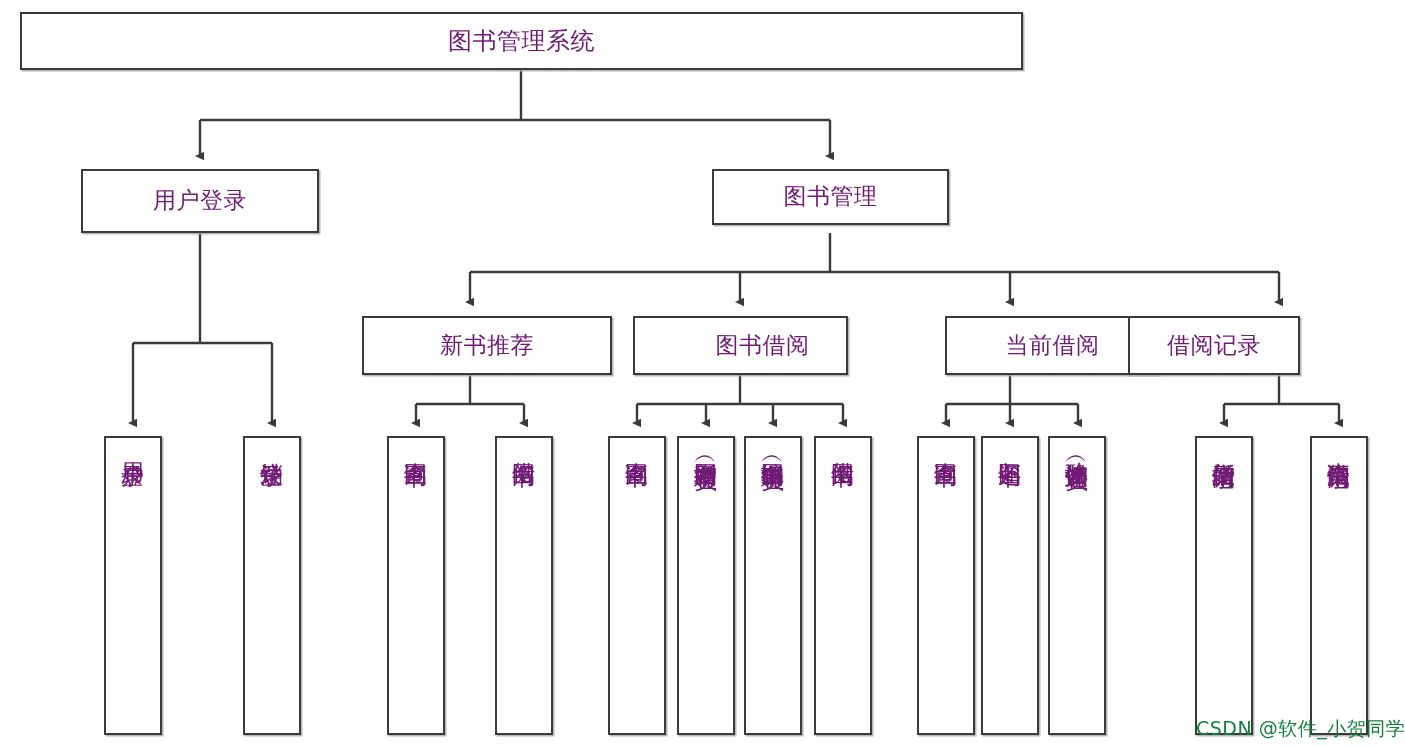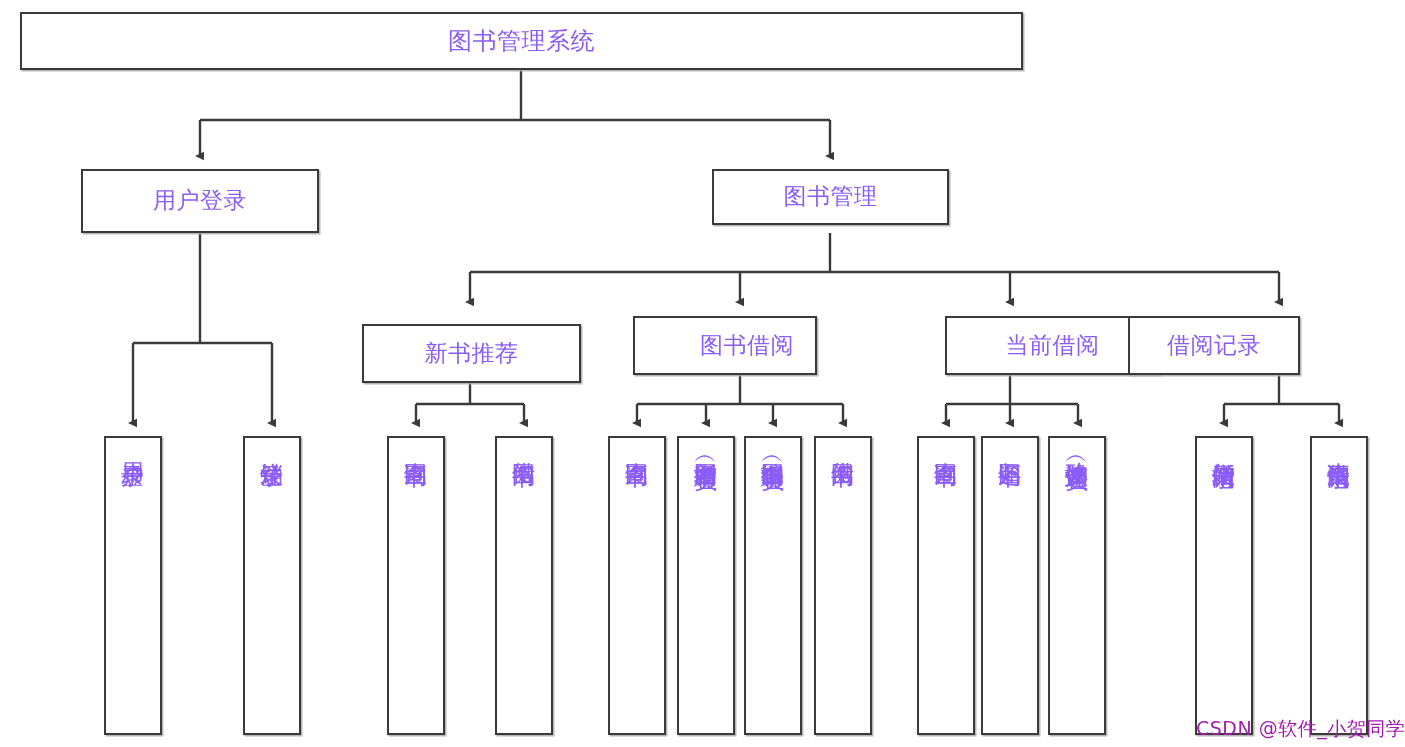--- a/index.html
+++ b/index.html
@@ -26,21 +26,21 @@
     pointer-events: none;
   }
   .node {
     position: absolute;
     box-sizing: border-box;
     background: #ffffff;
     border: 2px solid #3a3a3a;
     display: flex;
     align-items: center;
     justify-content: center;
-    color: #8b5cf6;
+    color: #701a75;
     box-shadow: 1.5px 1.5px 0 0 rgba(170,170,170,0.85);
   }
   .node .label {
     display: block;
     text-align: center;
     line-height: 1.18;
     letter-spacing: 0.5px;
   }
   .node.horiz .label {
     writing-mode: horizontal-tb;
@@ -54,21 +54,21 @@
   .node.vert .label {
     writing-mode: vertical-rl;
     text-orientation: upright;
     font-size: 23px;
     line-height: 1.05;
     letter-spacing: 1px;
     white-space: nowrap;
   }
   .watermark {
     position: absolute;
-    color: #a21caf;
+    color: #15803d;
     font-size: 19px;
     letter-spacing: 0.5px;
     white-space: nowrap;
     user-select: none;
   }
 </style>
 </head>
 <body>
 
 <div id="canvas">
@@ -127,24 +127,24 @@
     <span class="label">图书管理系统</span>
   </div>
 
   <div class="node horiz" style="left:81px;top:169px;width:238px;height:64px;">
     <span class="label">用户登录</span>
   </div>
   <div class="node horiz" style="left:712px;top:169px;width:237px;height:56px;">
     <span class="label">图书管理</span>
   </div>
 
-  <div class="node horiz" style="left:362px;top:316px;width:219px;height:59px;margin-top:8px;">
+  <div class="node horiz" style="left:362px;top:316px;width:250px;height:59px;">
     <span class="label">新书推荐</span>
   </div>
-  <div class="node horiz" style="left:633px;top:316px;width:184px;height:59px;padding-left:44px;">
+  <div class="node horiz" style="left:633px;top:316px;width:215px;height:59px;padding-left:44px;">
     <span class="label">图书借阅</span>
   </div>
   <div class="node horiz" style="left:945px;top:316px;width:215px;height:59px;">
     <span class="label">当前借阅</span>
   </div>
   <div class="node horiz" style="left:1128px;top:316px;width:172px;height:59px;">
     <span class="label">借阅记录</span>
   </div>
 
   <div class="node vert" style="left:104px;top:436px;width:58px;height:299px;">

